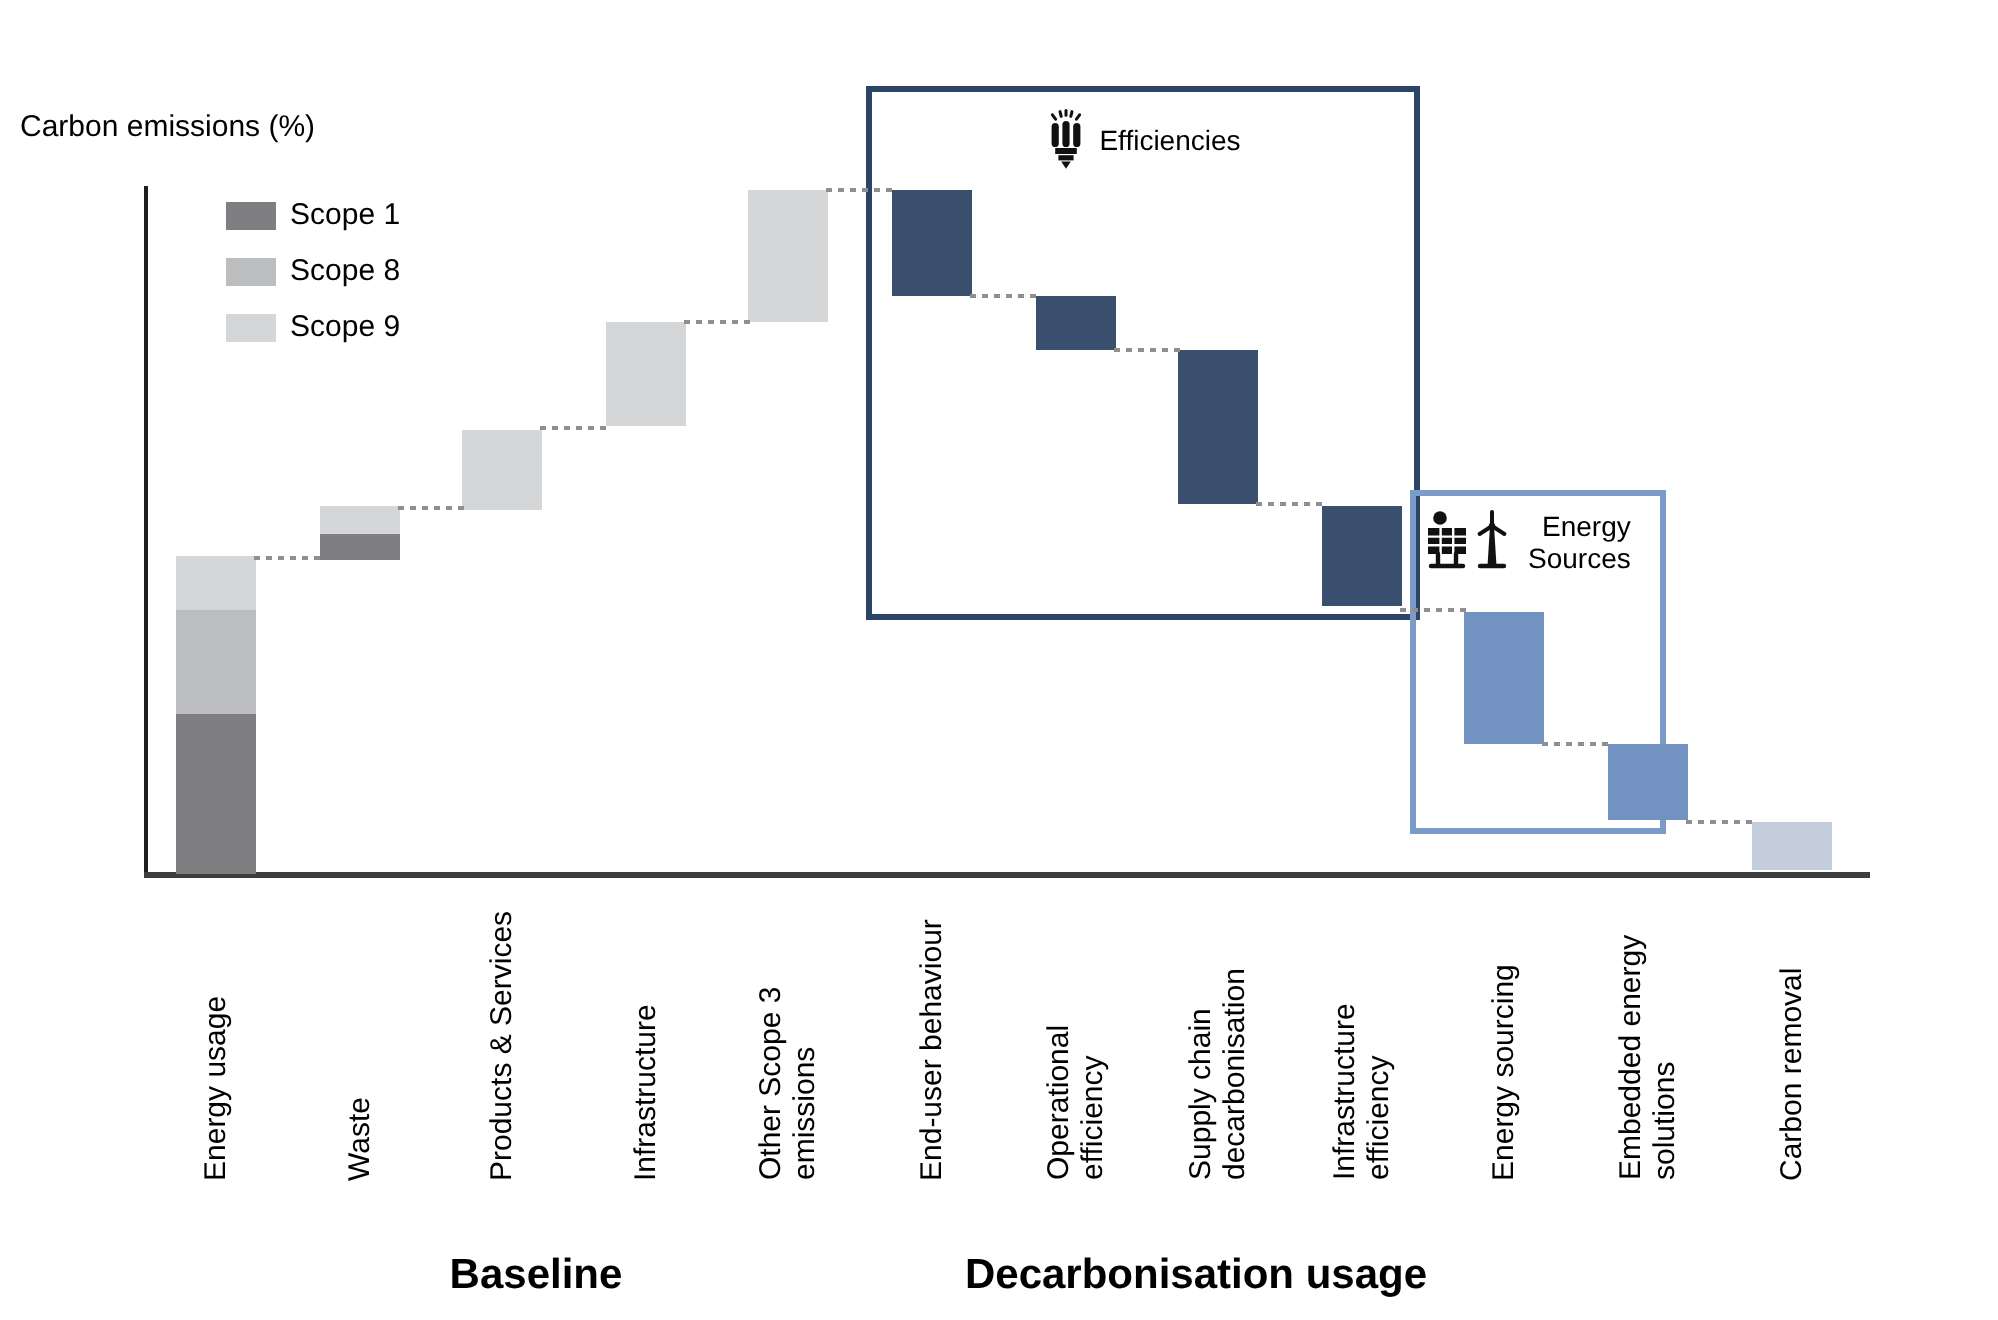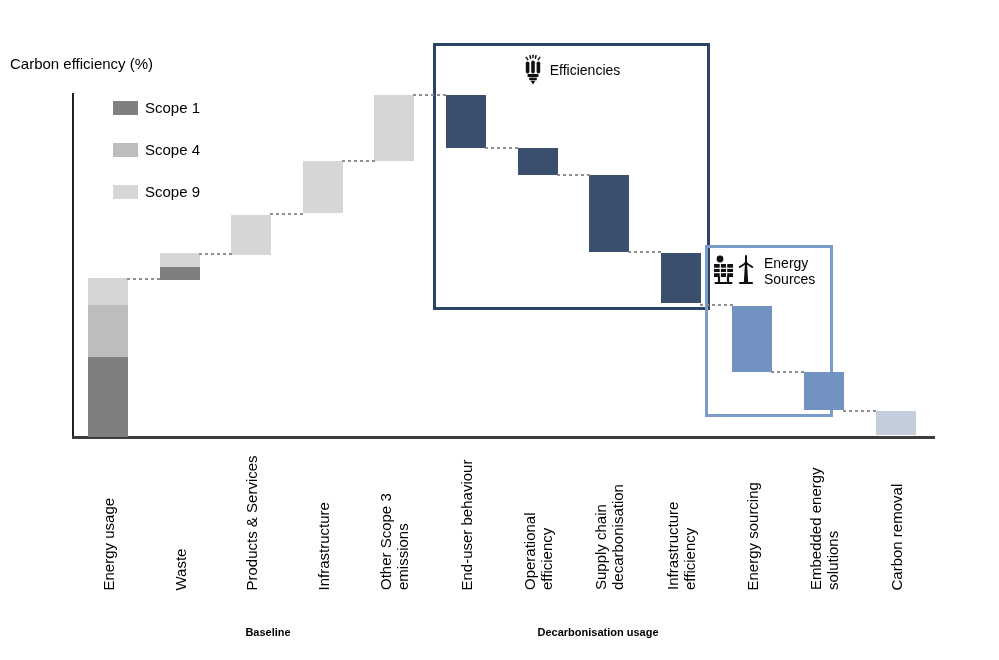--- a/index.html
+++ b/index.html
@@ -7,65 +7,65 @@
     position:relative; width:999px; height:660px; background:#ffffff;
     font-family:"Liberation Sans", sans-serif; color:#000; overflow:hidden;
   }
   .abs{position:absolute;}
   
   #y-axis{left:72px; top:93px; width:2px; height:345px; background:#1f1f1f;}
   #x-axis{left:72px; top:436px; width:863px; height:3px; background:#3d3d3d;}
   
   #chart-title{left:10px; top:55px; font-size:15px;}
   
-  #legend{left:113px; top:99px; display:flex; flex-direction:column; gap:25px;}
+  #legend{left:113px; top:99px; display:flex; flex-direction:column; gap:11px;}
   .legend-row{display:flex; align-items:center; gap:7px;}
   .legend-swatch{width:25px; height:14px;}
   .legend-label{font-size:15px;}
   
   .bar-seg{position:absolute;}
   .connector{position:absolute; height:2px;
     background:repeating-linear-gradient(90deg,#8f8f8f 0 3px,transparent 3px 6px);}
   .xlabel{position:absolute; transform:rotate(-90deg); white-space:pre;
     font-size:15px; text-align:left; color:#000;}
   
   .anno-box{position:absolute; background:transparent; border:3px solid #000;}
   #box-efficiencies{left:433px; top:43px; width:271px; height:261px;}
   #box-energy-sources{left:705px; top:245px; width:122px; height:166px;}
   #box-offset{left:871px; top:295px; width:108px; height:142px;}
-  .anno-header{display:flex; align-items:center; gap:7px;}
+  .anno-header{display:flex; align-items:center; gap:7px;text-align:right;}
   #box-efficiencies .anno-header{justify-content:center; padding-top:8px;}
   #box-energy-sources .anno-header{padding:6px 0 0 5px;}
   #box-offset .anno-header{justify-content:center; padding-top:8px;}
   .anno-label{font-size:14px; line-height:16px; white-space:pre-line;}
   .icon{display:inline-flex; align-items:center;}
   
   .group-label{position:absolute; top:626px; transform:translateX(-50%);
-    font-weight:bold; font-size:11px;}
+    font-weight:bold; font-size:21px;}
   #group-baseline{left:268px;}
   #group-decarb{left:598px;}
 </style>
 </head>
 <body>
 
 <div id="canvas">
 
-  <div id="chart-title" class="abs">Carbon efficiency (%)</div>
+  <div id="chart-title" class="abs">Carbon emissions (%)</div>
 
   <div id="y-axis" class="abs"></div>
   <div id="x-axis" class="abs"></div>
 
   <div id="legend" class="abs">
     <div class="legend-row">
       <span class="legend-swatch" style="background: rgb(127, 127, 129);"></span>
       <span class="legend-label">Scope 1</span>
     </div>
     <div class="legend-row">
       <span class="legend-swatch" style="background: rgb(188, 189, 190);"></span>
-      <span class="legend-label">Scope 4</span>
+      <span class="legend-label">Scope 8</span>
     </div>
     <div class="legend-row">
       <span class="legend-swatch" style="background: rgb(213, 214, 216);"></span>
       <span class="legend-label">Scope 9</span>
     </div>
   </div>
 
   <div id="box-efficiencies" class="anno-box" style="border-color: rgb(44, 69, 103);">
     <div class="anno-header">
       <span class="icon">

